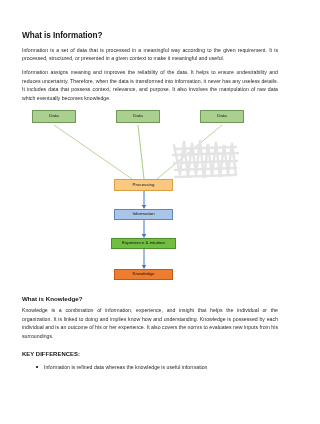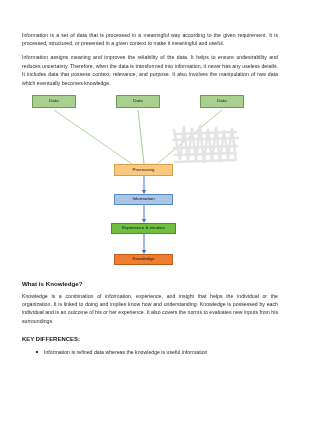--- a/index.html
+++ b/index.html
@@ -136,20 +136,21 @@
     font-weight: bold;
     color: #141414;
     margin: 0 0 4.5px 0;
   }
 </style>
 </head>
 <body>
 
 <div class="page">
 
+  <h1 class="h-title">What is Information?</h1>
 
   <p class="body-p">Information is a set of data that is processed in a meaningful way according to the given requirement. It is processed, structured, or presented in a given context to make it meaningful and useful.</p>
 
   <p class="body-p last">Information assigns meaning and improves the reliability of the data. It helps to ensure undesirability and reduces uncertainty. Therefore, when the data is transformed into information, it never has any useless details. It includes data that possess context, relevance, and purpose. It also involves the manipulation of raw data which eventually becomes knowledge.</p>
 
   <div class="diagram">
 
     <svg viewBox="0 0 256 186" xmlns="http://www.w3.org/2000/svg">
 
       <line x1="32" y1="16" x2="110" y2="70" stroke="#a9d08e" stroke-width="0.9"></line>

